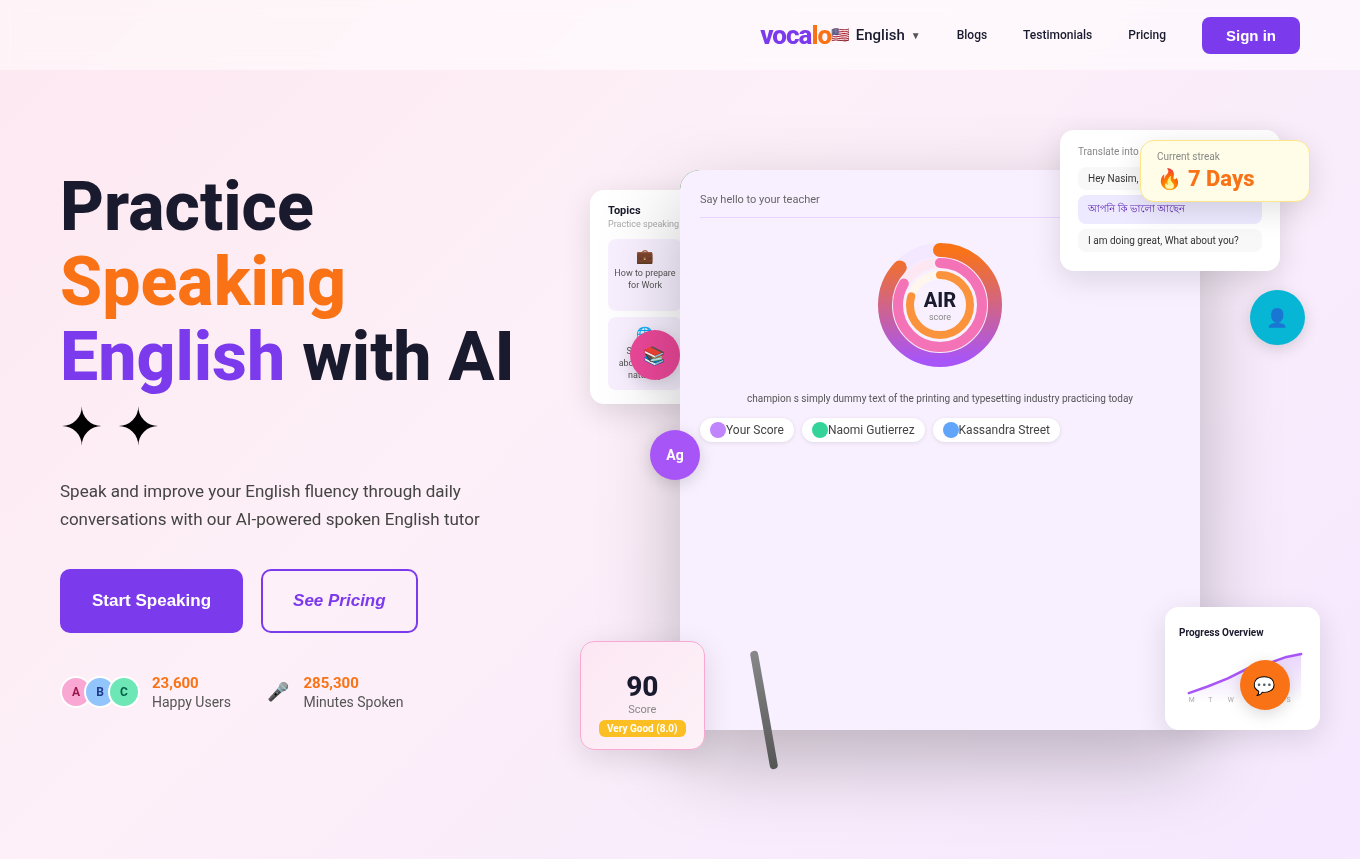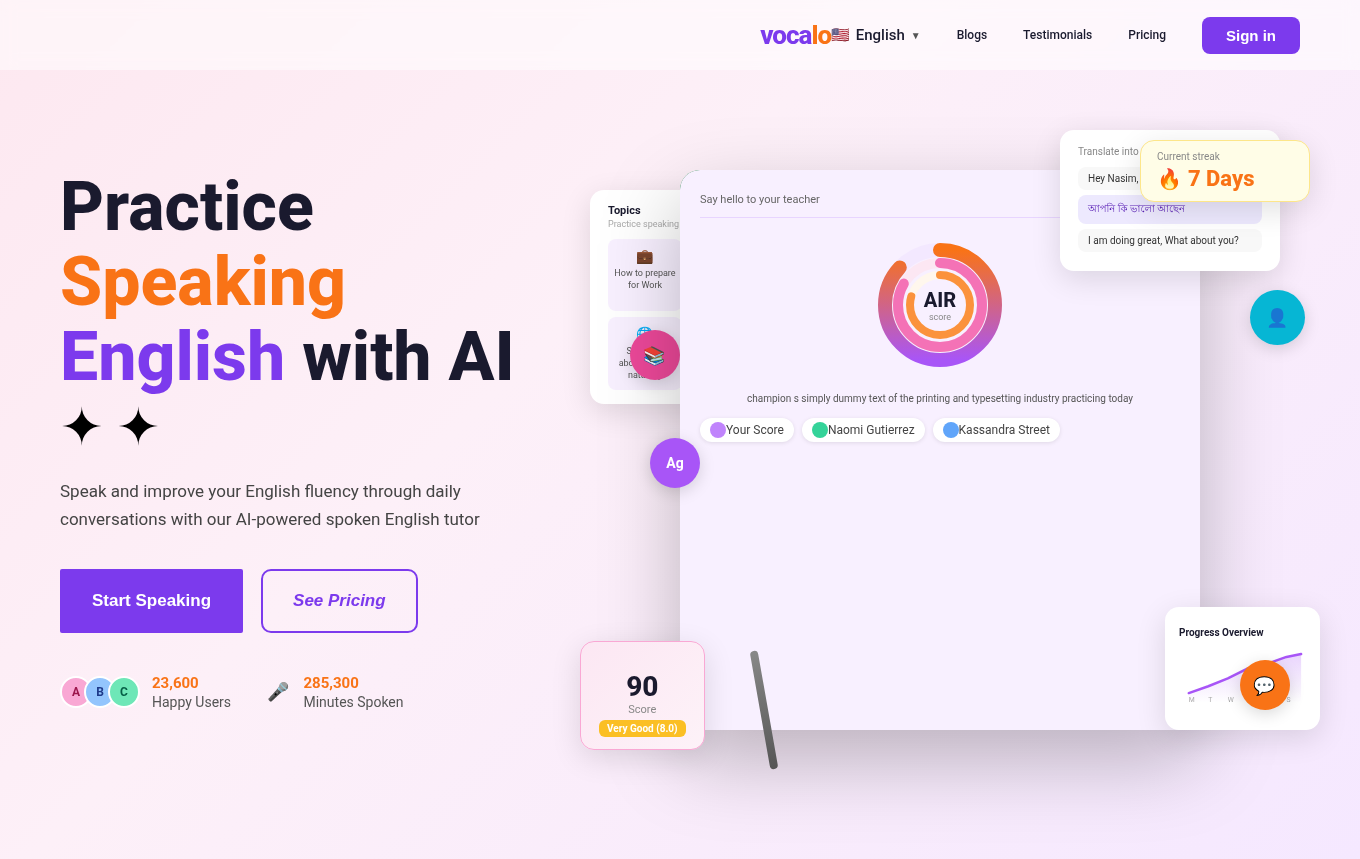--- a/index.html
+++ b/index.html
@@ -92,21 +92,21 @@
     }
     .hero-buttons {
       display: flex;
       gap: 18px;
       margin-bottom: 40px;
     }
     .btn-primary {
       background: #7c3aed;
       color: white;
       border: none;
-      border-radius: 2px;
+      border-radius: 10px;
       padding: 22px 32px;
       font-size: 17px;
       font-weight: 600;
       cursor: pointer;
     }
     .btn-outline {
       background: transparent;
       color: #7c3aed;
       border: 2px solid #7c3aed;
       border-radius: 10px;
@@ -420,21 +420,21 @@
     .float-btn-blue {
       width: 55px; height: 55px;
       background: #06b6d4;
       top: 160px;
       right: -5px;
       color: white;
     }
     .float-btn-purple {
       width: 50px; height: 50px;
       background: #a855f7;
-      top: 308px;
+      top: 300px;
       left: 50px;
       color: white;
     }
     .float-btn-orange {
       width: 50px; height: 50px;
       background: #f97316;
       bottom: 100px;
       right: 10px;
       color: white;
     }

